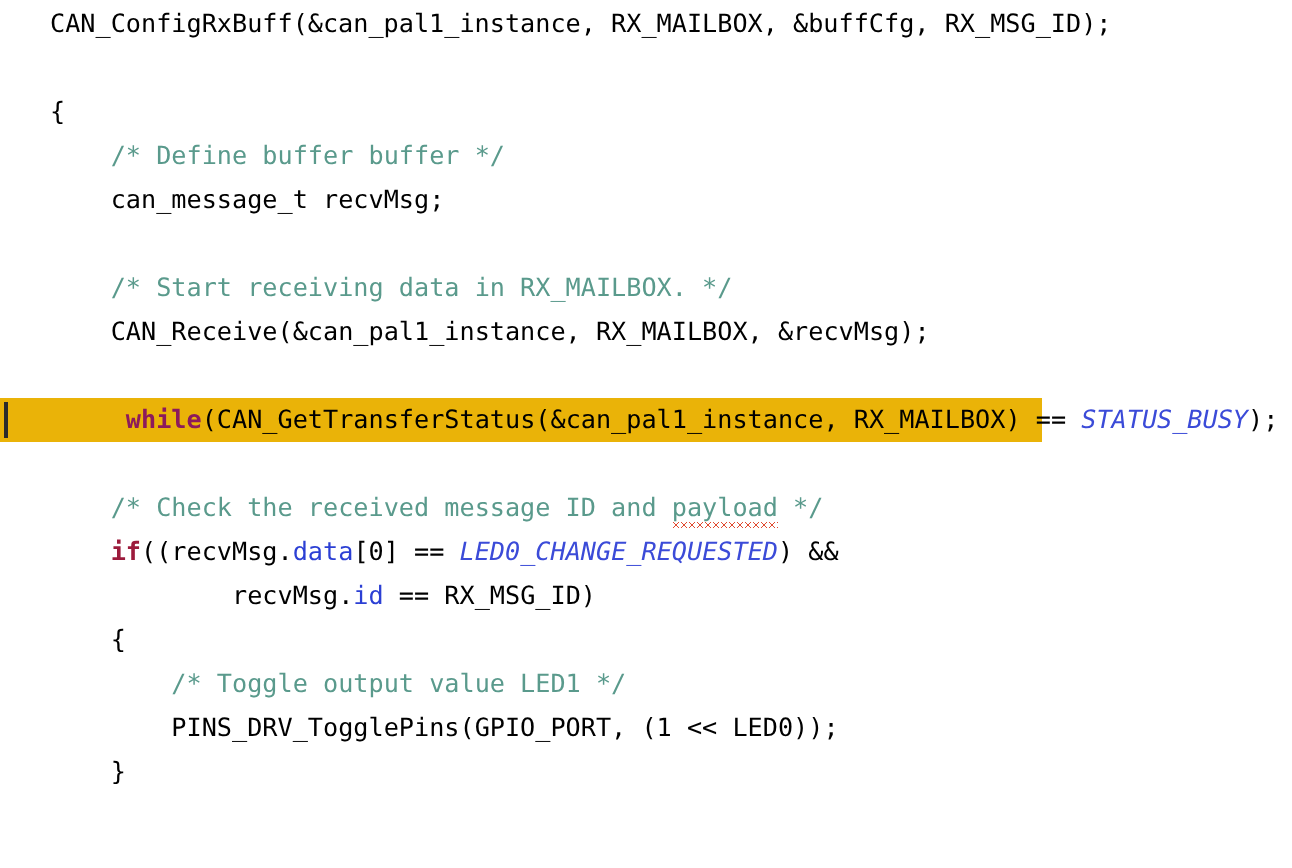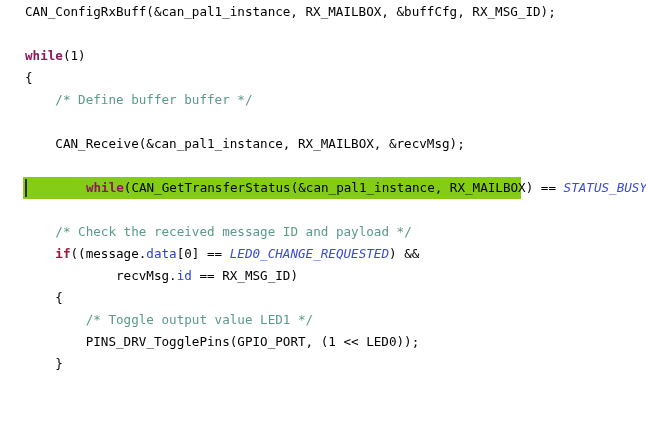--- a/index.html
+++ b/index.html
@@ -40,22 +40,21 @@
     color: #000000;
     padding-left: 25px;
     box-sizing: border-box;
   }
 
   .line.blank {
     
   }
 
   .line.highlighted {
-    background: #84cc16;
-    margin-left: 23px;
+    background: #eab308;
   }
 
   
   .caret-bar {
     position: absolute;
     left: 2px;
     top: 2px;
     width: 2px;
     height: 18px;
     background: #2b2b2b;
@@ -88,29 +87,30 @@
     background-repeat: repeat-x;
   }
 </style>
 </head>
 <body>
 
 <div id="editor">
   <div class="code-area">
       <div class="line"><span class="tok-plain">CAN_ConfigRxBuff(&amp;can_pal1_instance, RX_MAILBOX, &amp;buffCfg, RX_MSG_ID);</span></div>
       <div class="line blank"><span class="tok-plain"></span></div>
-      <div class="line"><span class="tok-keyword">while</span><span class="tok-plain">(1)</span></div>
       <div class="line"><span class="tok-plain">{</span></div>
       <div class="line"><span>    </span><span class="tok-comment">/* Define buffer buffer */</span></div>
+      <div class="line"><span>    </span><span class="tok-plain">can_message_t recvMsg;</span></div>
       <div class="line blank"><span class="tok-plain"></span></div>
+      <div class="line"><span>    </span><span class="tok-comment">/* Start receiving data in RX_MAILBOX. */</span></div>
       <div class="line"><span>    </span><span class="tok-plain">CAN_Receive(&amp;can_pal1_instance, RX_MAILBOX, &amp;recvMsg);</span></div>
       <div class="line blank"><span class="tok-plain"></span></div>
       <div class="line highlighted"><span class="caret-bar"></span><span>     </span><span class="tok-keyword">while</span><span class="tok-plain">(CAN_GetTransferStatus(&amp;can_pal1_instance, RX_MAILBOX) == </span><span class="tok-macro">STATUS_BUSY</span><span class="tok-plain">);</span></div>
       <div class="line blank"><span class="tok-plain"></span></div>
       <div class="line"><span>    </span><span class="tok-comment">/* Check the received message ID and </span><span class="tok-comment squiggle">payload</span><span class="tok-comment"> */</span></div>
-      <div class="line"><span>    </span><span class="tok-keyword2">if</span><span class="tok-plain">((message.</span><span class="tok-member">data</span><span class="tok-plain">[0] == </span><span class="tok-macro">LED0_CHANGE_REQUESTED</span><span class="tok-plain">) &amp;&amp;</span></div>
+      <div class="line"><span>    </span><span class="tok-keyword2">if</span><span class="tok-plain">((recvMsg.</span><span class="tok-member">data</span><span class="tok-plain">[0] == </span><span class="tok-macro">LED0_CHANGE_REQUESTED</span><span class="tok-plain">) &amp;&amp;</span></div>
       <div class="line"><span>            </span><span class="tok-plain">recvMsg.</span><span class="tok-member">id</span><span class="tok-plain"> == RX_MSG_ID)</span></div>
       <div class="line"><span>    </span><span class="tok-plain">{</span></div>
       <div class="line"><span>        </span><span class="tok-comment">/* Toggle output value LED1 */</span></div>
       <div class="line"><span>        </span><span class="tok-plain">PINS_DRV_TogglePins(GPIO_PORT, (1 &lt;&lt; LED0));</span></div>
       <div class="line"><span>    </span><span class="tok-plain">}</span></div>
     </div>
 </div>
 
 </body></html>

